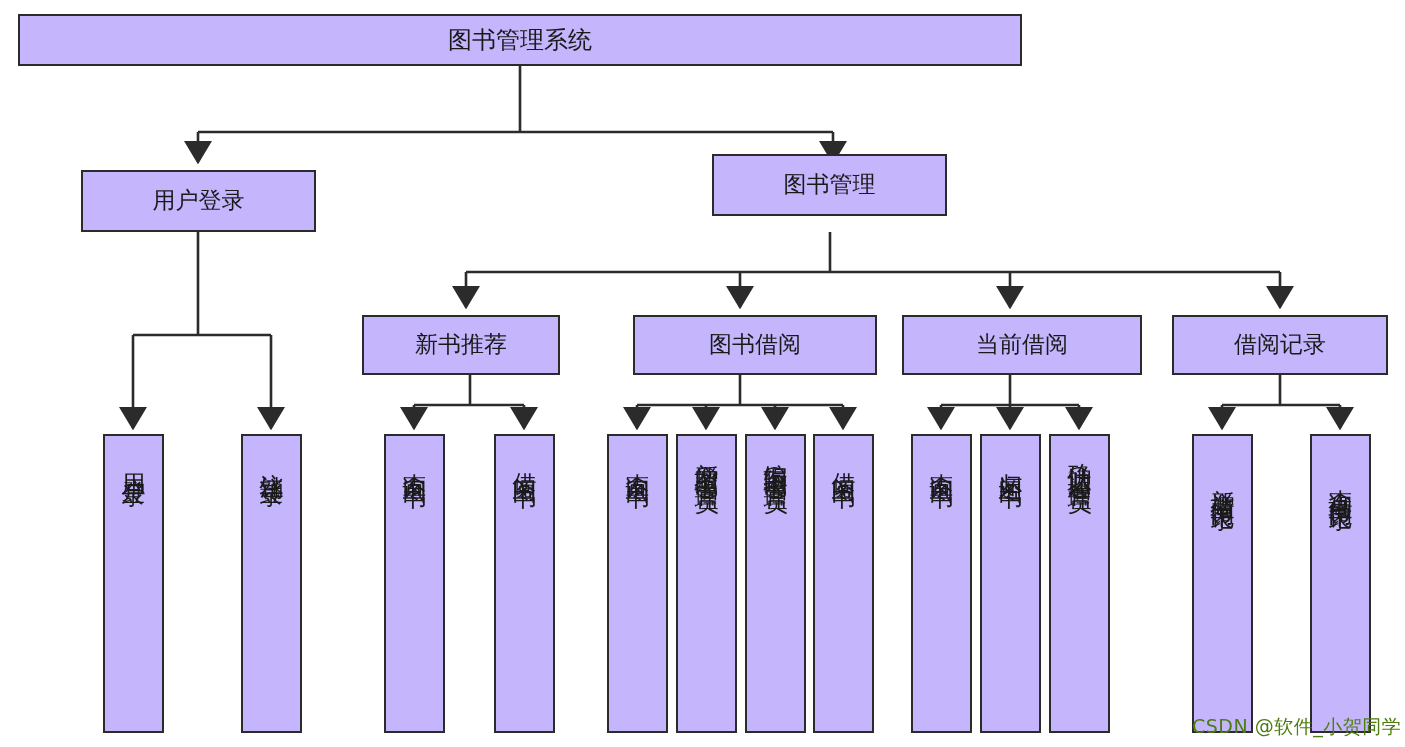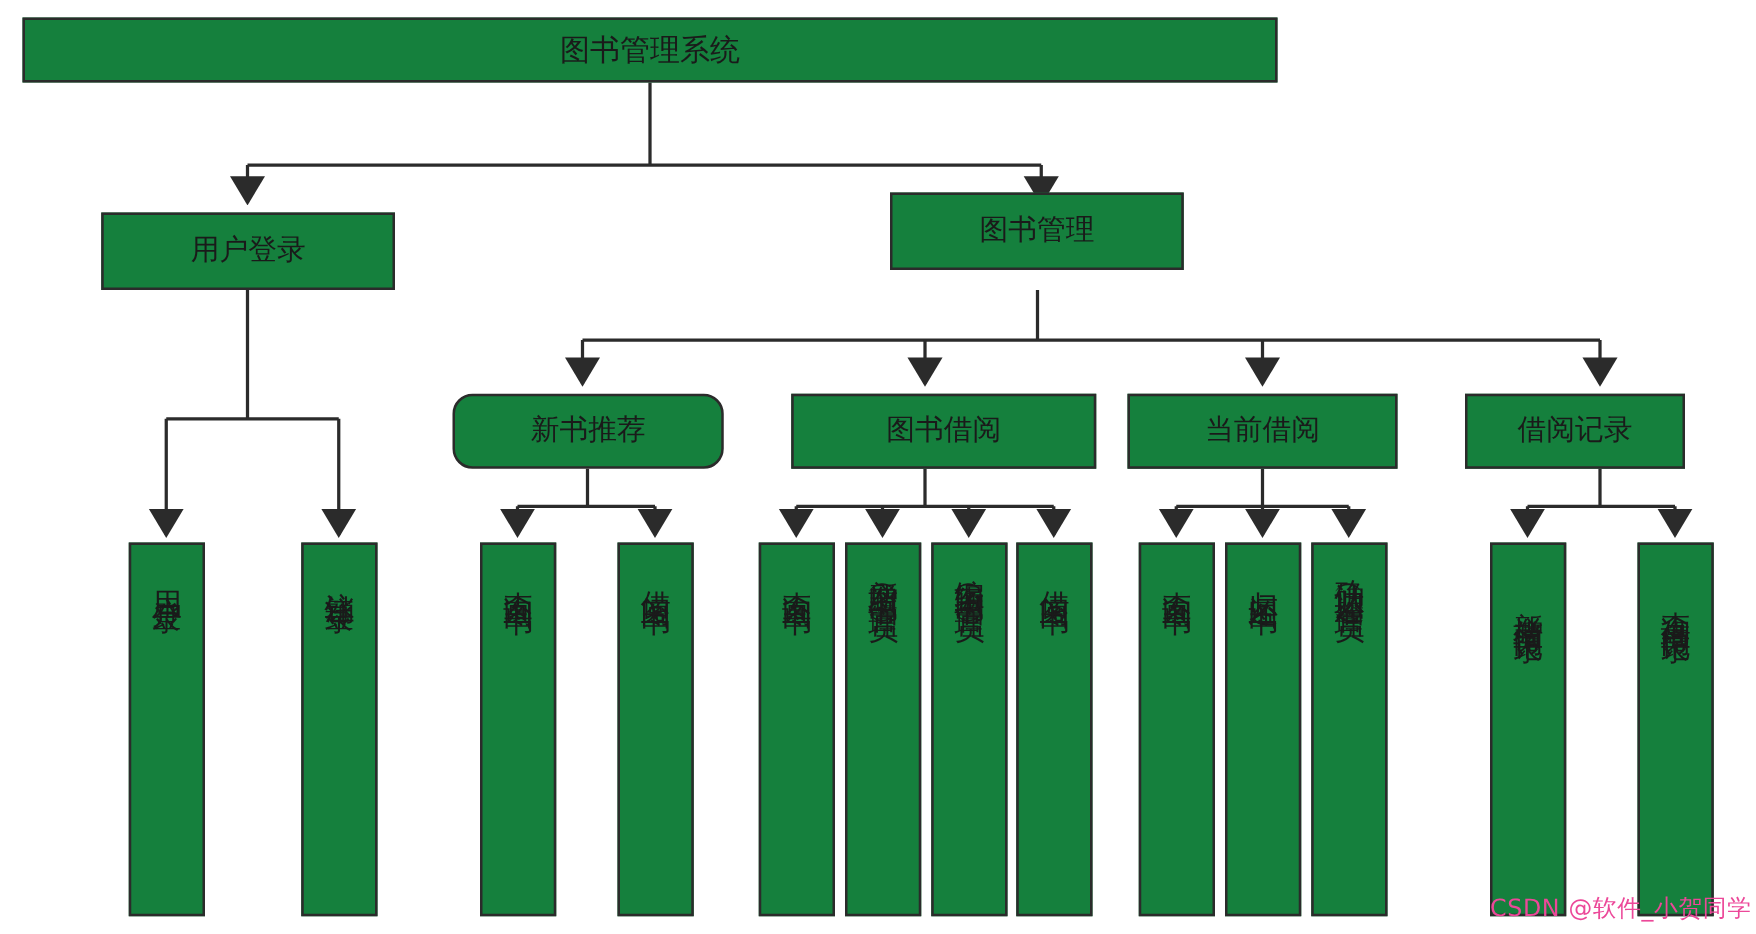--- a/index.html
+++ b/index.html
@@ -23,21 +23,21 @@
     left: 0;
     top: 0;
     width: 1405px;
     height: 747px;
     pointer-events: none;
   }
   .node {
     position: absolute;
     box-sizing: border-box;
     border: 2.5px solid #2b2b2b;
-    background: #15803d;
+    background: #c4b5fd;
     display: flex;
     align-items: center;
     justify-content: center;
     color: #1a1a1a;
   }
   .node .label {
     display: block;
     text-align: center;
     line-height: 1.18;
     white-space: nowrap;
@@ -54,21 +54,21 @@
   .node.vert .label {
     writing-mode: vertical-rl;
     text-orientation: upright;
     font-size: 24px;
     letter-spacing: 4px;
     line-height: 1;
   }
   #root.node .label { font-size: 24px; }
   .watermark {
     position: absolute;
-    color: #ec4899;
+    color: #4d7c0f;
     font-size: 19px;
     letter-spacing: 0.5px;
     white-space: nowrap;
     user-select: none;
   }
 </style>
 </head>
 <body>
 
 <div id="canvas">
@@ -128,33 +128,33 @@
   </div>
 
   <div class="node horiz" style="left:81px; top:170px; width:235px; height:62px;">
     <span class="label">用户登录</span>
   </div>
 
   <div class="node horiz" style="left:712px; top:154px; width:235px; height:62px;">
     <span class="label">图书管理</span>
   </div>
 
-  <div class="node horiz" style="left:362px; top:315px; width:217px; height:60px;border-radius:16px;">
+  <div class="node horiz" style="left:362px; top:315px; width:198px; height:60px;">
     <span class="label">新书推荐</span>
   </div>
 
   <div class="node horiz" style="left:633px; top:315px; width:244px; height:60px;">
     <span class="label">图书借阅</span>
   </div>
 
-  <div class="node horiz" style="left:902px; top:315px; width:216px; height:60px;">
+  <div class="node horiz" style="left:902px; top:315px; width:240px; height:60px;">
     <span class="label">当前借阅</span>
   </div>
 
-  <div class="node horiz" style="left:1172px; top:315px; width:176px; height:60px;">
+  <div class="node horiz" style="left:1172px; top:315px; width:216px; height:60px;">
     <span class="label">借阅记录</span>
   </div>
 
   <div class="node vert" style="left:103px; top:434px; width:61px; height:299px;">
     <span class="label">用户登录</span>
   </div>
 
   <div class="node vert" style="left:241px; top:434px; width:61px; height:299px;">
     <span class="label">注销登录</span>
   </div>

